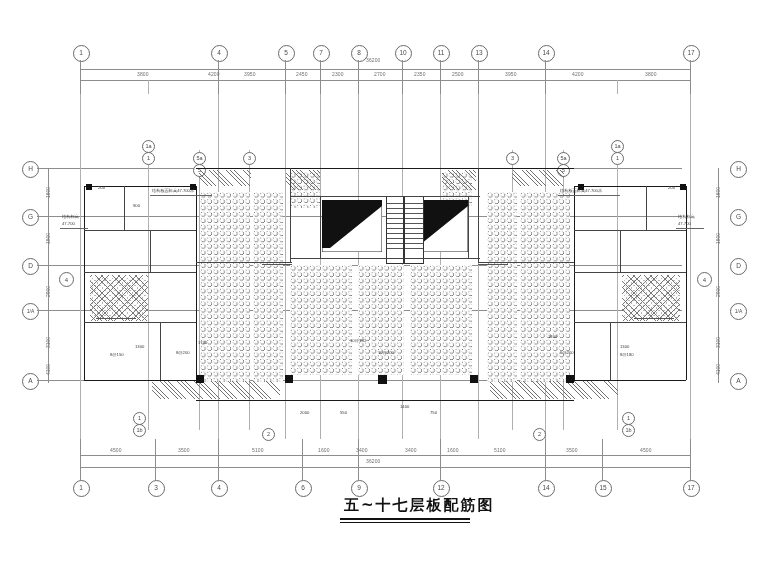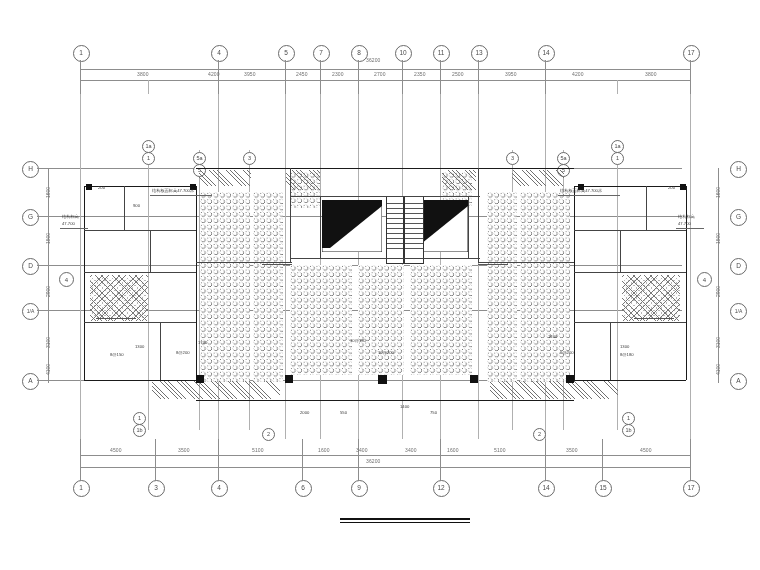--- a/index.html
+++ b/index.html
@@ -442,16 +442,17 @@
   <div class="dim" style="left:178px;top:447px;">3500</div>
   <div class="dim" style="left:252px;top:447px;">5100</div>
   <div class="dim" style="left:318px;top:447px;">1600</div>
   <div class="dim" style="left:356px;top:447px;">3400</div>
   <div class="dim" style="left:405px;top:447px;">3400</div>
   <div class="dim" style="left:447px;top:447px;">1600</div>
   <div class="dim" style="left:494px;top:447px;">5100</div>
   <div class="dim" style="left:566px;top:447px;">3500</div>
   <div class="dim" style="left:640px;top:447px;">4500</div>
 
+  <div class="title" style="left:344px;top:496px;">五~十七层板配筋图</div>
   <div class="ul1" style="left:340px;top:518px;width:130px;"></div>
   <div class="ul2" style="left:340px;top:522px;width:130px;"></div>
 
 </div>
 
 </body></html>

